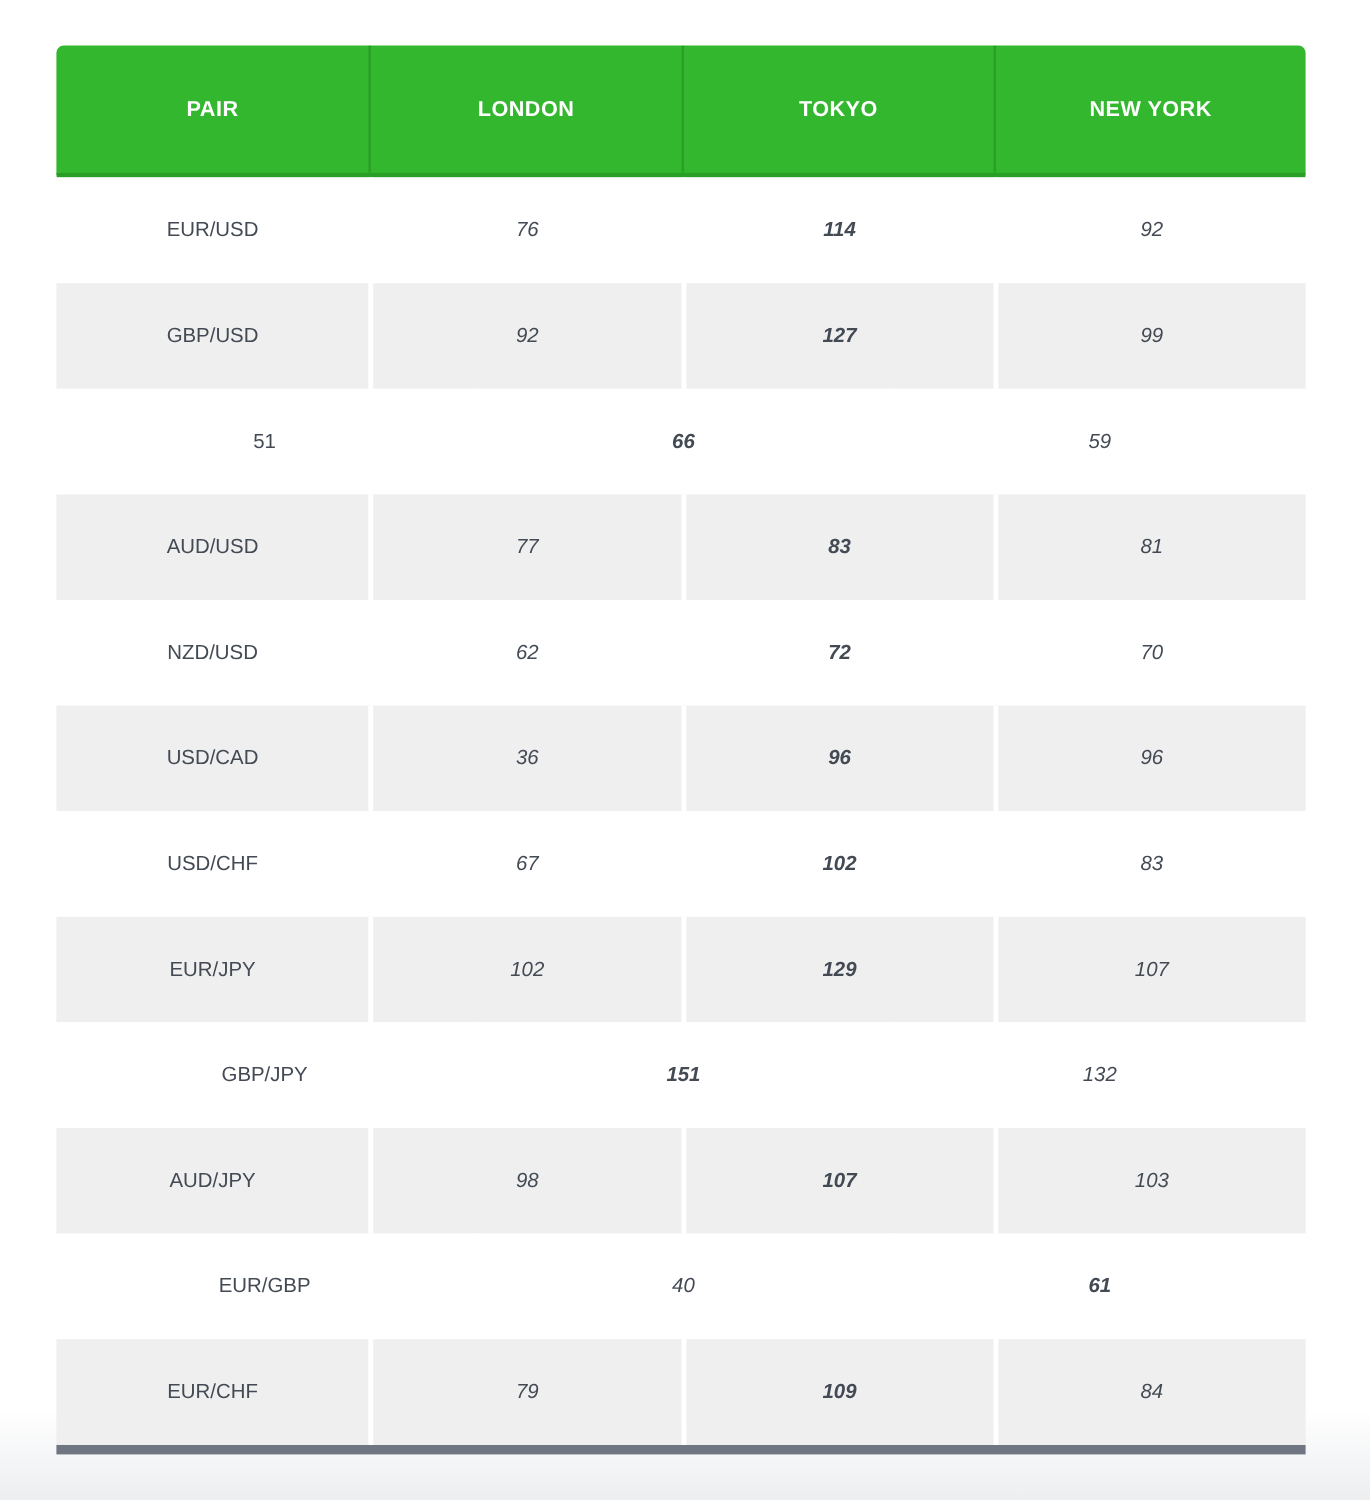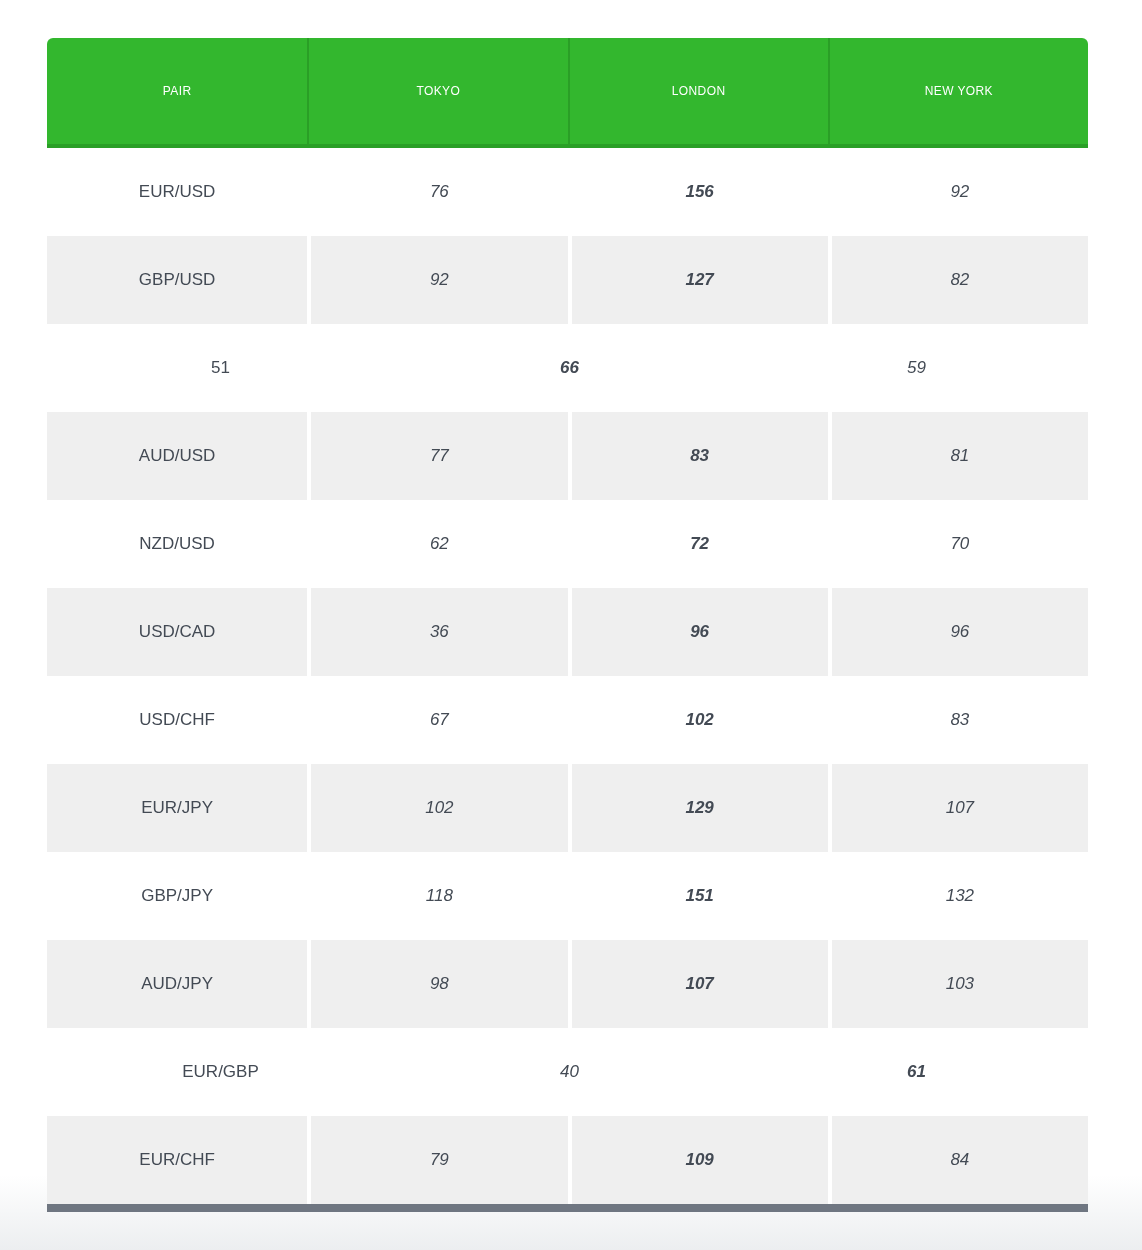--- a/index.html
+++ b/index.html
@@ -26,22 +26,22 @@
     border-bottom: 4px solid var(--border-green, #2a9f26);
     border-radius: 6px 6px 0 0;
     overflow: hidden;
   }
   .th {
     flex: 1 1 25%;
     display: flex;
     align-items: center;
     justify-content: center;
     color: var(--header-text, #ffffff);
-    font-size: 12px;
-    font-weight: 400;
+    font-size: 18px;
+    font-weight: 700;
     letter-spacing: 0.4px;
     text-transform: uppercase;
   }
   .th + .th {
     border-left: 2px solid var(--border-green, #2a9f26);
   }
   
   .tr {
     display: flex;
     height: 88px;
@@ -71,39 +71,39 @@
     background: var(--bar-slate, #6f7681);
   }
 </style>
 </head>
 <body>
 
 <div class="session-table">
 
   <div class="thead">
     <div class="th">PAIR</div>
+    <div class="th">LONDON</div>
     <div class="th">TOKYO</div>
-    <div class="th">LONDON</div>
     <div class="th">NEW YORK</div>
   </div>
 
   <div class="tbody">
 
     <div class="tr">
       <div class="td c-pair">EUR/USD</div>
       <div class="td c-tokyo">76</div>
-      <div class="td c-london">156</div>
+      <div class="td c-london">114</div>
       <div class="td c-newyork">92</div>
     </div>
 
     <div class="tr">
       <div class="td c-pair">GBP/USD</div>
       <div class="td c-tokyo">92</div>
       <div class="td c-london">127</div>
-      <div class="td c-newyork">82</div>
+      <div class="td c-newyork">99</div>
     </div>
 
     <div class="tr">
       <div class="td c-tokyo">51</div>
       <div class="td c-london">66</div>
       <div class="td c-newyork">59</div>
     </div>
 
     <div class="tr">
       <div class="td c-pair">AUD/USD</div>
@@ -135,21 +135,20 @@
 
     <div class="tr">
       <div class="td c-pair">EUR/JPY</div>
       <div class="td c-tokyo">102</div>
       <div class="td c-london">129</div>
       <div class="td c-newyork">107</div>
     </div>
 
     <div class="tr">
       <div class="td c-pair">GBP/JPY</div>
-      <div class="td c-tokyo">118</div>
       <div class="td c-london">151</div>
       <div class="td c-newyork">132</div>
     </div>
 
     <div class="tr">
       <div class="td c-pair">AUD/JPY</div>
       <div class="td c-tokyo">98</div>
       <div class="td c-london">107</div>
       <div class="td c-newyork">103</div>
     </div>

